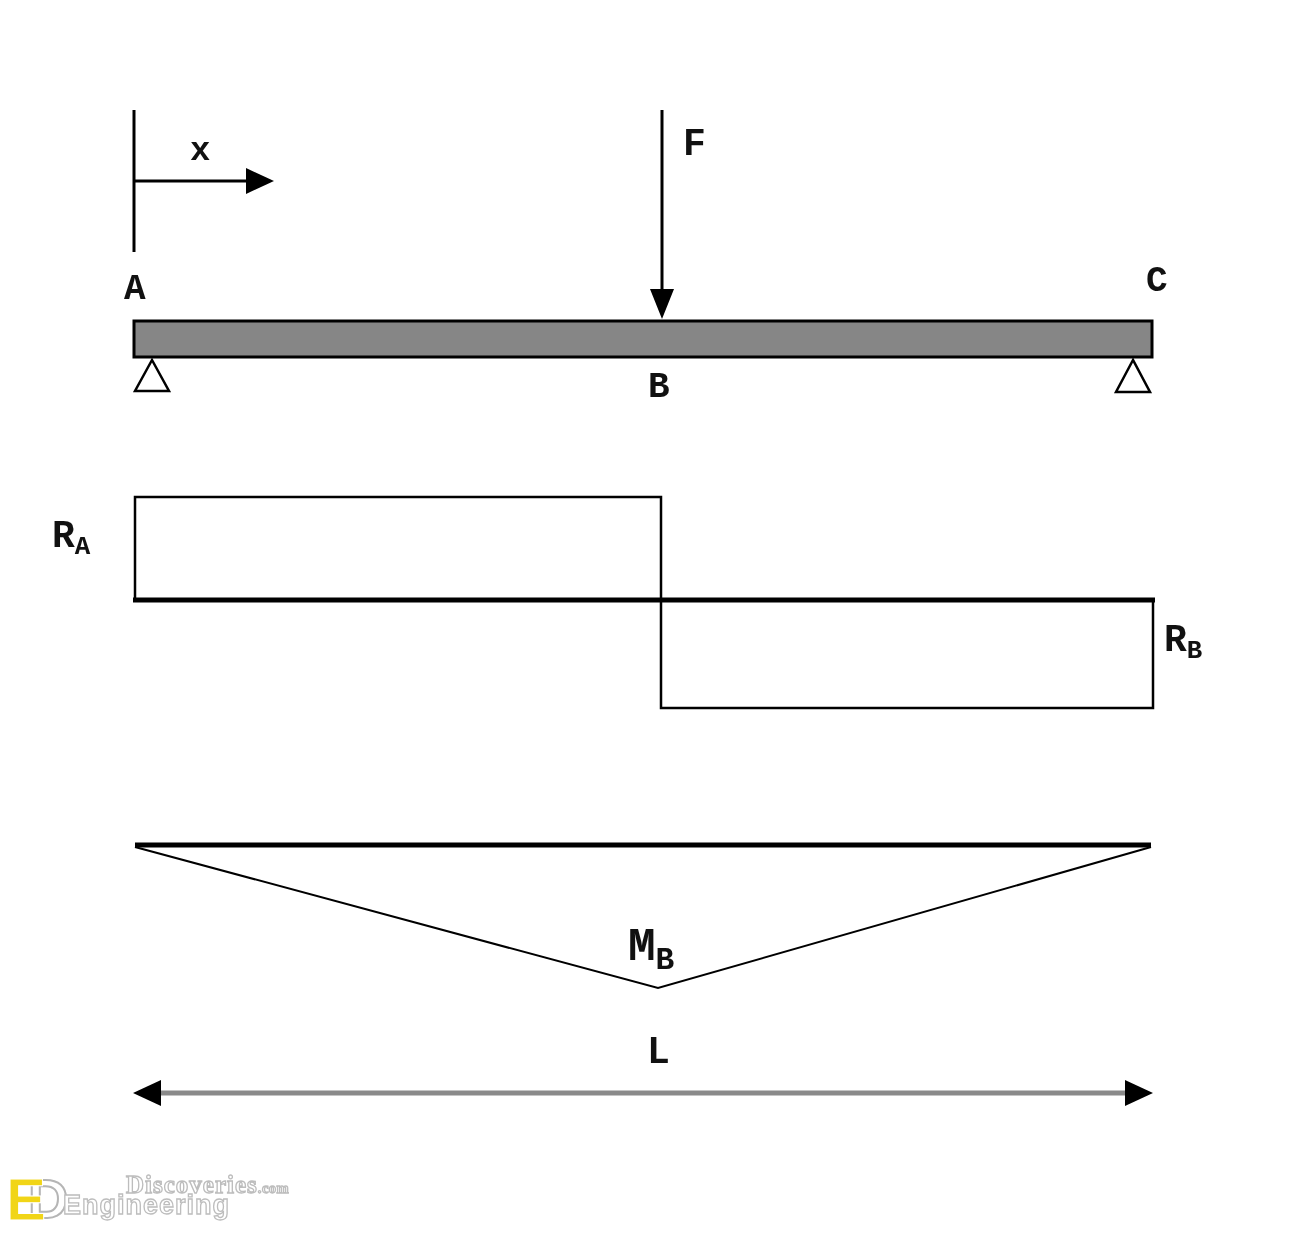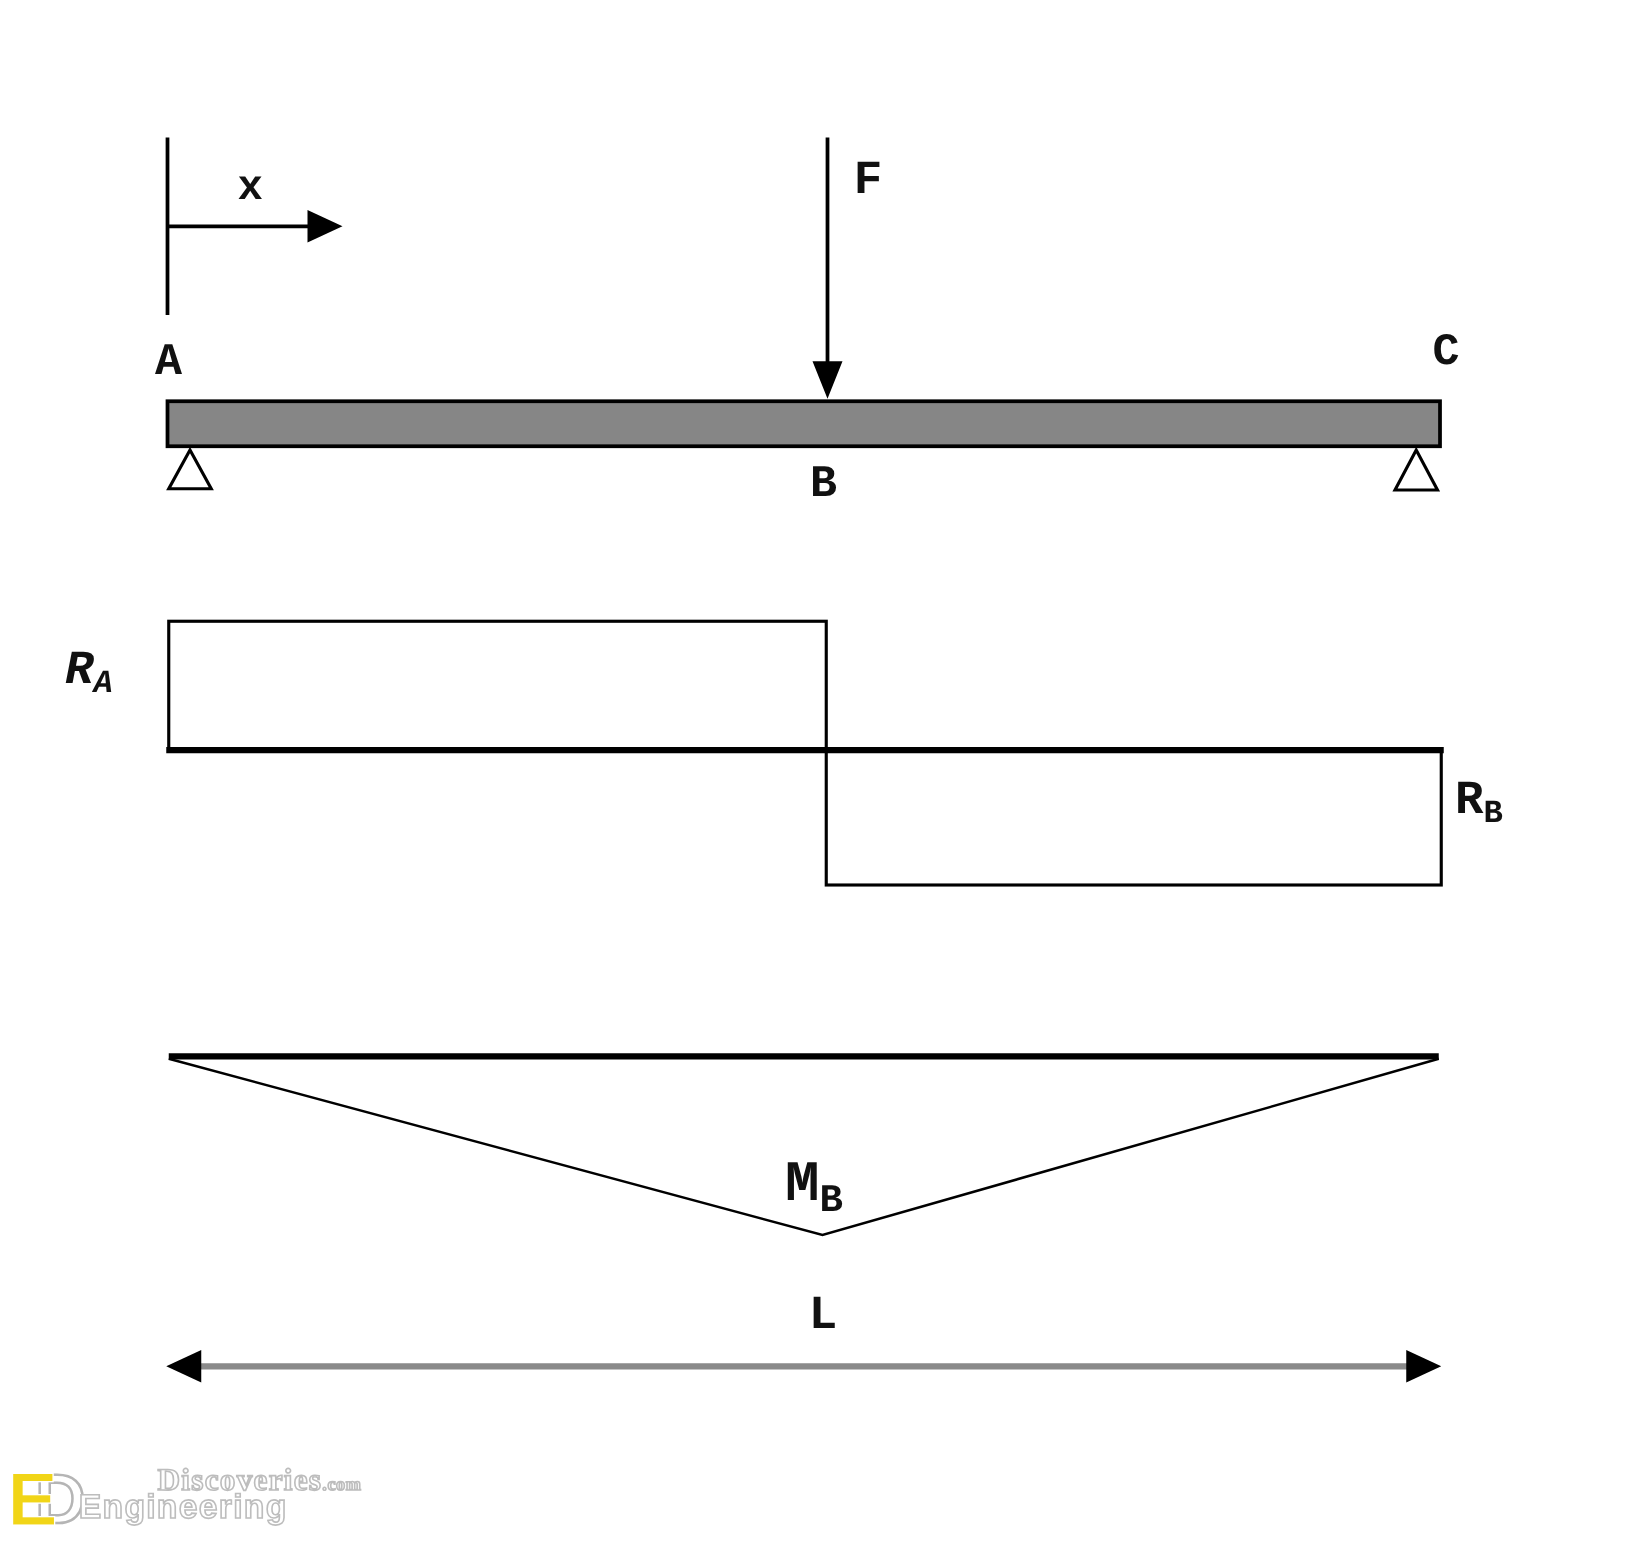--- a/index.html
+++ b/index.html
@@ -79,21 +79,21 @@
   <span class="lbl" style="left:190px;top:134px;font-size:34px;">x</span>
 
   <span class="lbl" style="left:683px;top:126px;font-size:38px;">F</span>
 
   <span class="lbl" style="left:124px;top:272px;font-size:36px;">A</span>
 
   <span class="lbl" style="left:1146px;top:264px;font-size:36px;">C</span>
 
   <span class="lbl" style="left:648px;top:370px;font-size:36px;">B</span>
 
-  <span class="lbl" style="left:52px;top:518px;font-size:38px;font-style:italic;"><span>R</span><sub>A</sub></span>
+  <span class="lbl" style="left:52px;top:518px;font-size:38px;"><span>R</span><sub>A</sub></span>
 
   <span class="lbl" style="left:1164px;top:622px;font-size:38px;"><span>R</span><sub>B</sub></span>
 
   <span class="lbl" style="left:628px;top:925px;font-size:46px;"><span>M</span><sub>B</sub></span>
 
   <span class="lbl" style="left:647px;top:1034px;font-size:38px;">L</span>
 
   <span class="wm-text" style="left:126px;top:1172px;font-size:25px;font-family:Liberation Serif, serif;"><span>Discoveries</span><span class="wm-suffix">.com</span></span>
 
   <span class="wm-text" style="left:63px;top:1192px;font-size:27px;">Engineering</span>

